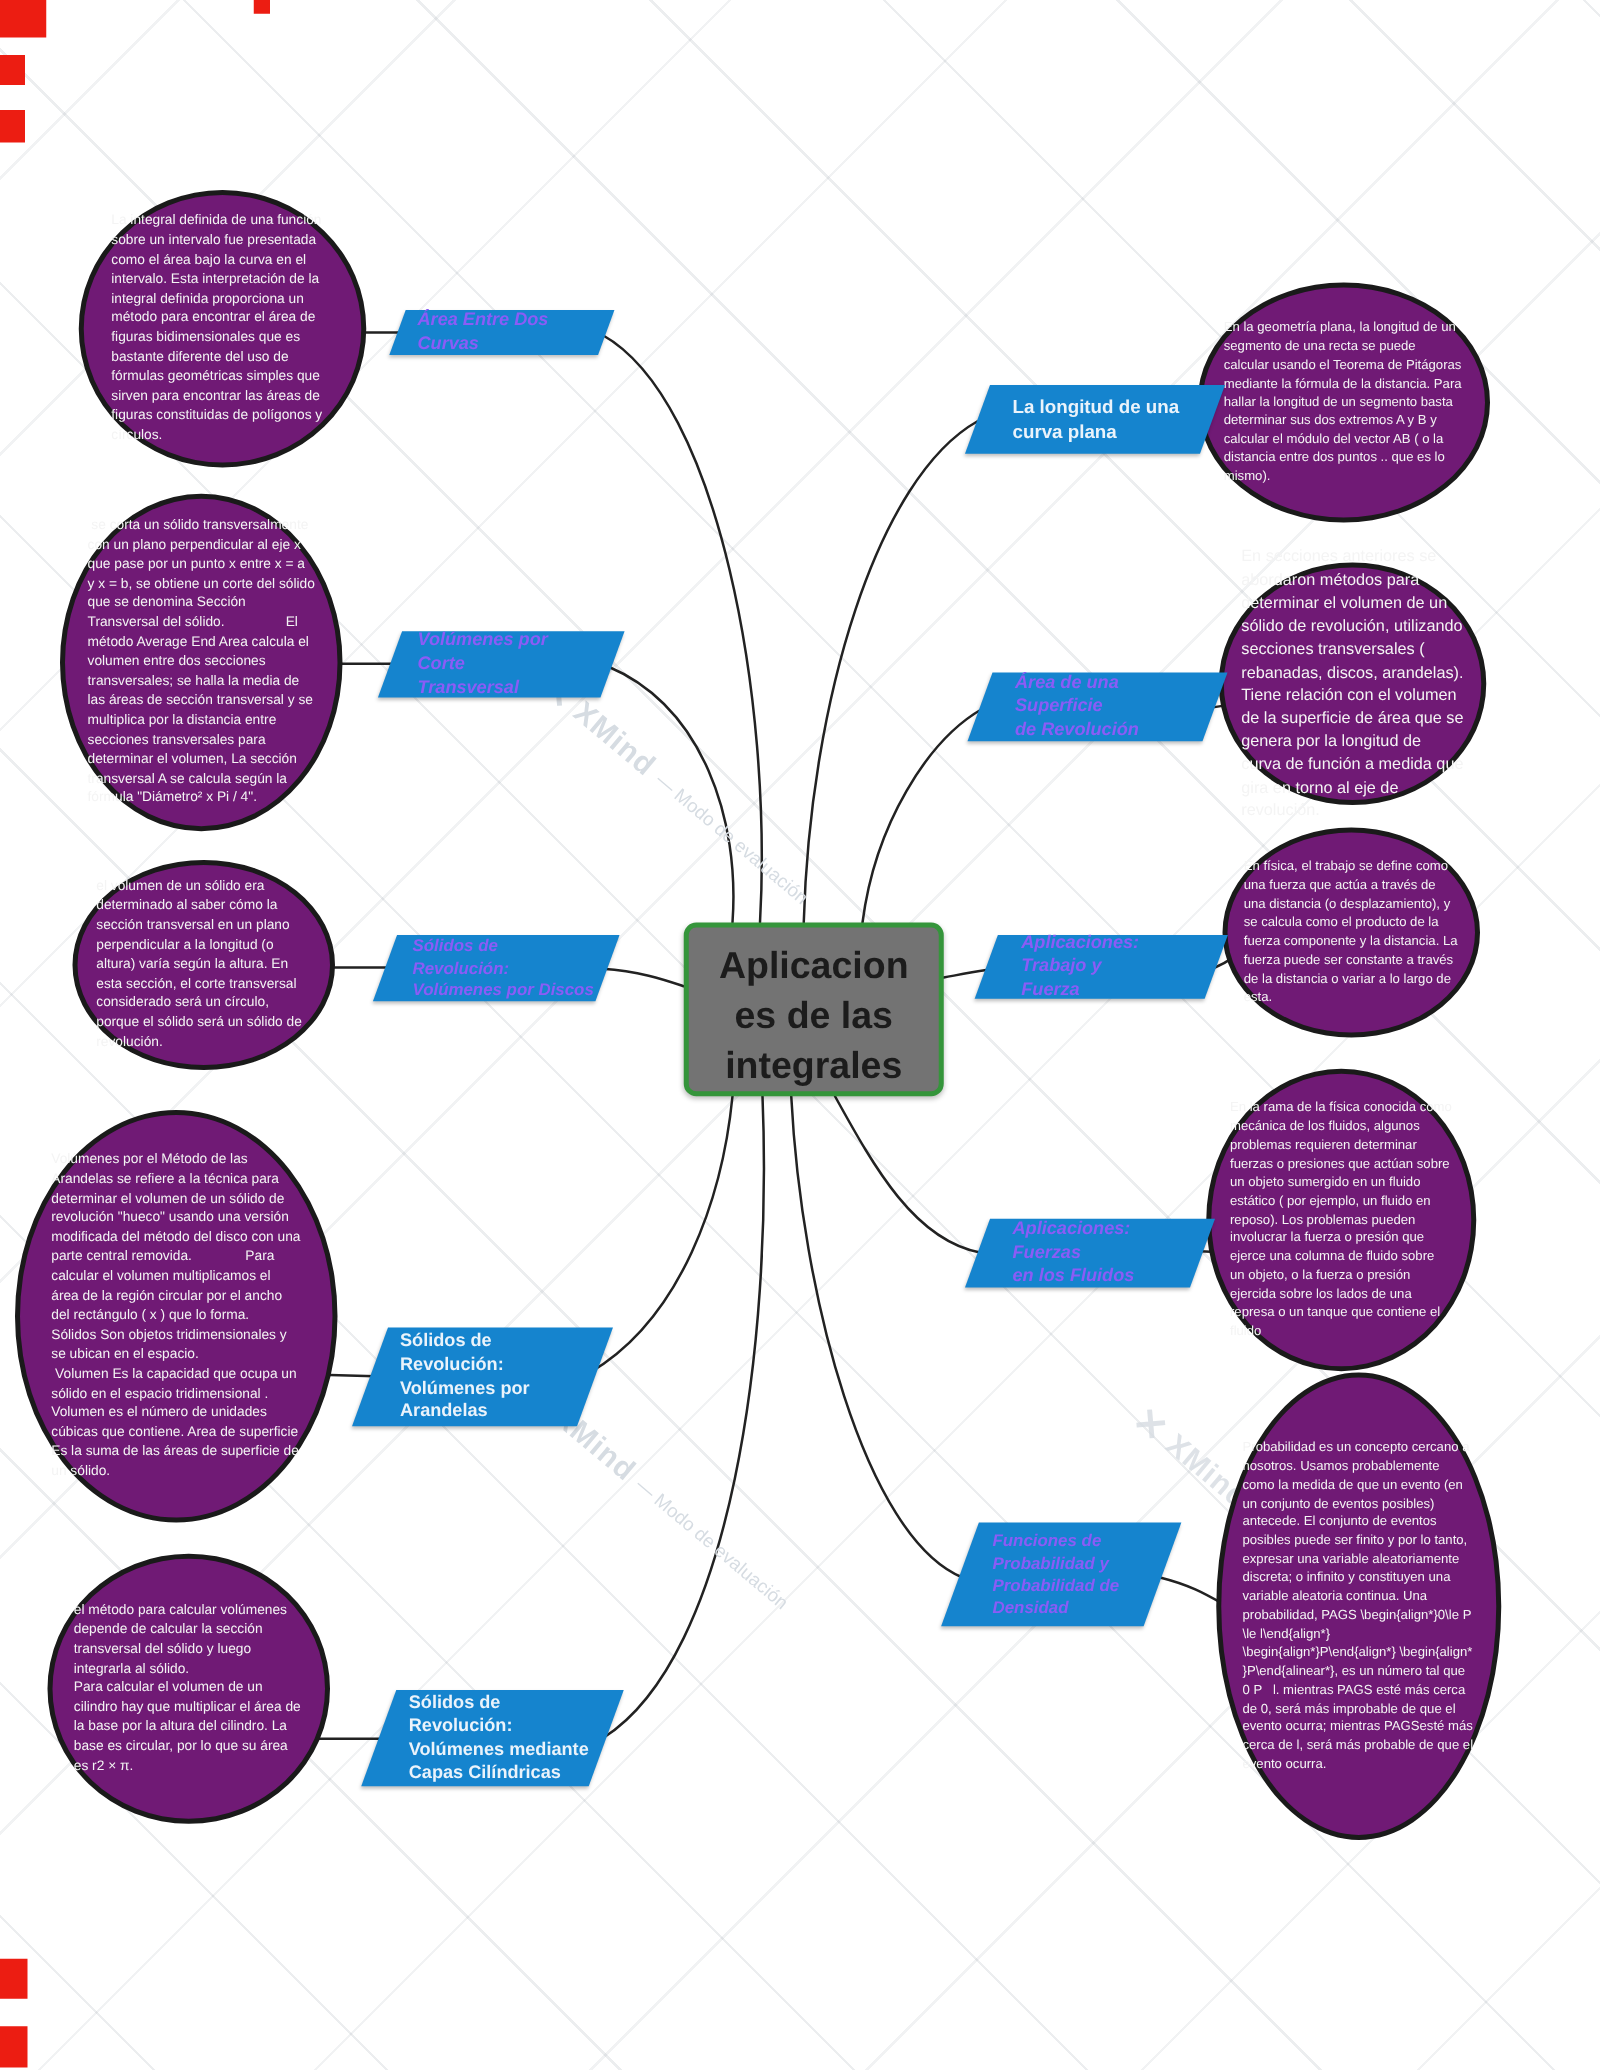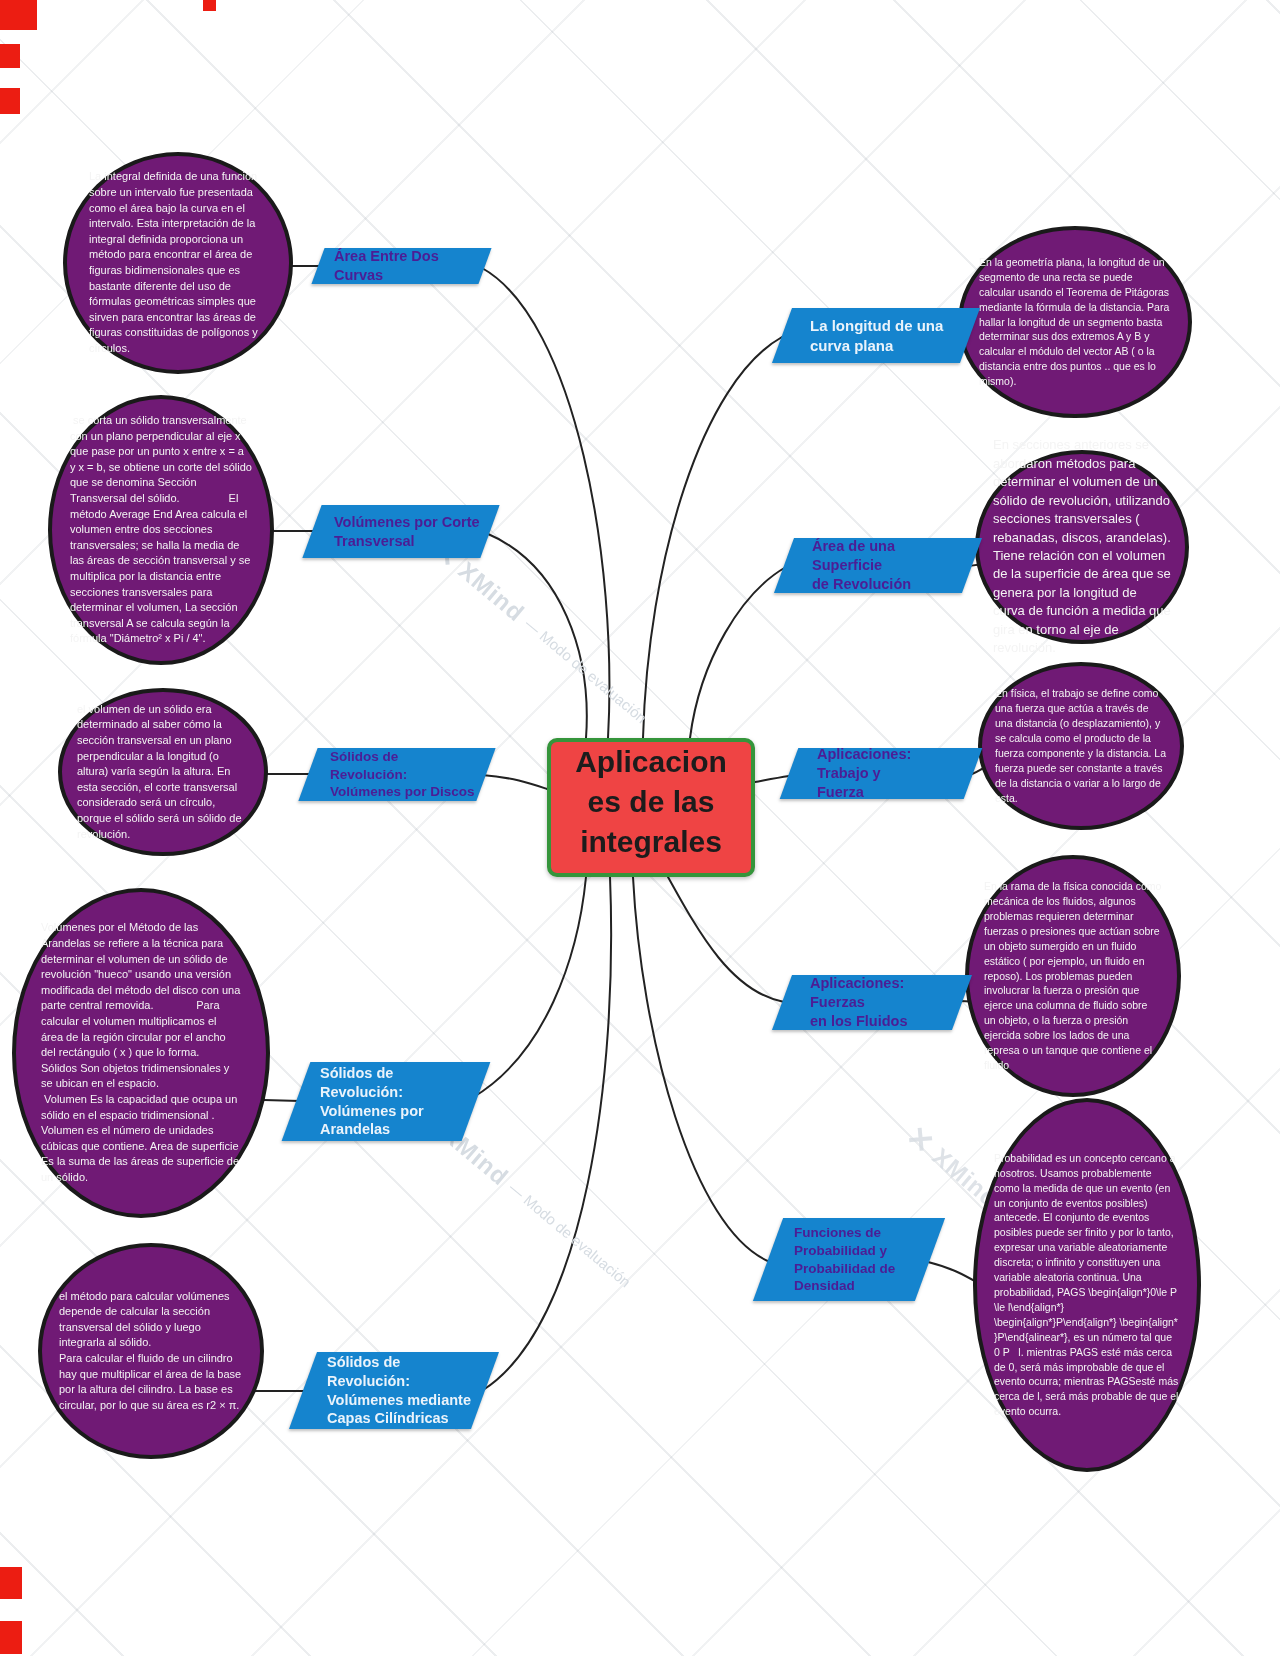--- a/index.html
+++ b/index.html
@@ -40,28 +40,28 @@
     transform:skewX(-20deg);
     box-shadow:0 2px 3px rgba(0,0,0,0.25);
   }
   .topic-label{
     position:relative;z-index:1;height:100%;
     display:flex;align-items:center;
     padding-left:28px;padding-right:10px;box-sizing:border-box;
     font-weight:bold;font-size:14.5px;line-height:1.3;
     white-space:pre-line;
   }
-  .label--navy{color:#4c1d95;}
+  .label--navy{color:#8b5cf6;font-style:italic;}
   .label--light{color:#eaf3fb;}
 
   .center-topic{
     position:absolute;z-index:3;left:547px;top:738px;width:208px;height:139px;
-    background:#ef4444;border:4px solid #35953b;border-radius:10px;
+    background:#737373;border:4px solid #35953b;border-radius:10px;
     box-sizing:border-box;box-shadow:0 2px 4px rgba(0,0,0,0.25);
-    display:flex;align-items:flex-start;justify-content:center;text-align:center;
+    display:flex;align-items:flex-end;justify-content:center;text-align:center;
   }
   .center-title{
     color:#1c1c1c;font-weight:bold;font-size:30px;line-height:1.33;
     white-space:pre-line;
   }
   .red-mark{position:absolute;z-index:4;background:#ec1d12;}
 </style>
 </head>
 <body>
 
@@ -148,21 +148,21 @@
 </div>
 <div class="topic" style="left:296px;top:1062px;width:180px;height:79px;">
   <div class="topic-bg"></div>
   <div class="topic-label label--light" style="padding-left:24px;">Sólidos de Revolución:
 Volúmenes por
 Arandelas</div>
 </div>
 
 <div class="ellipse" style="left:38px;top:1243px;width:226px;height:216px;">
   <div class="note" style="width:184px;">el método para calcular volúmenes depende de calcular la sección transversal del sólido y luego integrarla al sólido.
-Para calcular el fluido de un cilindro hay que multiplicar el área de la base por la altura del cilindro. La base es circular, por lo que su área es r2 × π.</div>
+Para calcular el volumen de un cilindro hay que multiplicar el área de la base por la altura del cilindro. La base es circular, por lo que su área es r2 × π.</div>
 </div>
 <div class="topic" style="left:303px;top:1352px;width:182px;height:77px;">
   <div class="topic-bg"></div>
   <div class="topic-label label--light" style="padding-left:24px;">Sólidos de Revolución:
 Volúmenes mediante
 Capas Cilíndricas</div>
 </div>
 
 <div class="ellipse" style="left:958px;top:226px;width:234px;height:192px;">
   <div class="note" style="width:192px;font-size:10.5px;">En la geometría plana, la longitud de un segmento de una recta se puede calcular usando el Teorema de Pitágoras mediante la fórmula de la distancia. Para hallar la longitud de un segmento basta determinar sus dos extremos A y B y calcular el módulo del vector AB ( o la distancia entre dos puntos .. que es lo mismo).</div>

